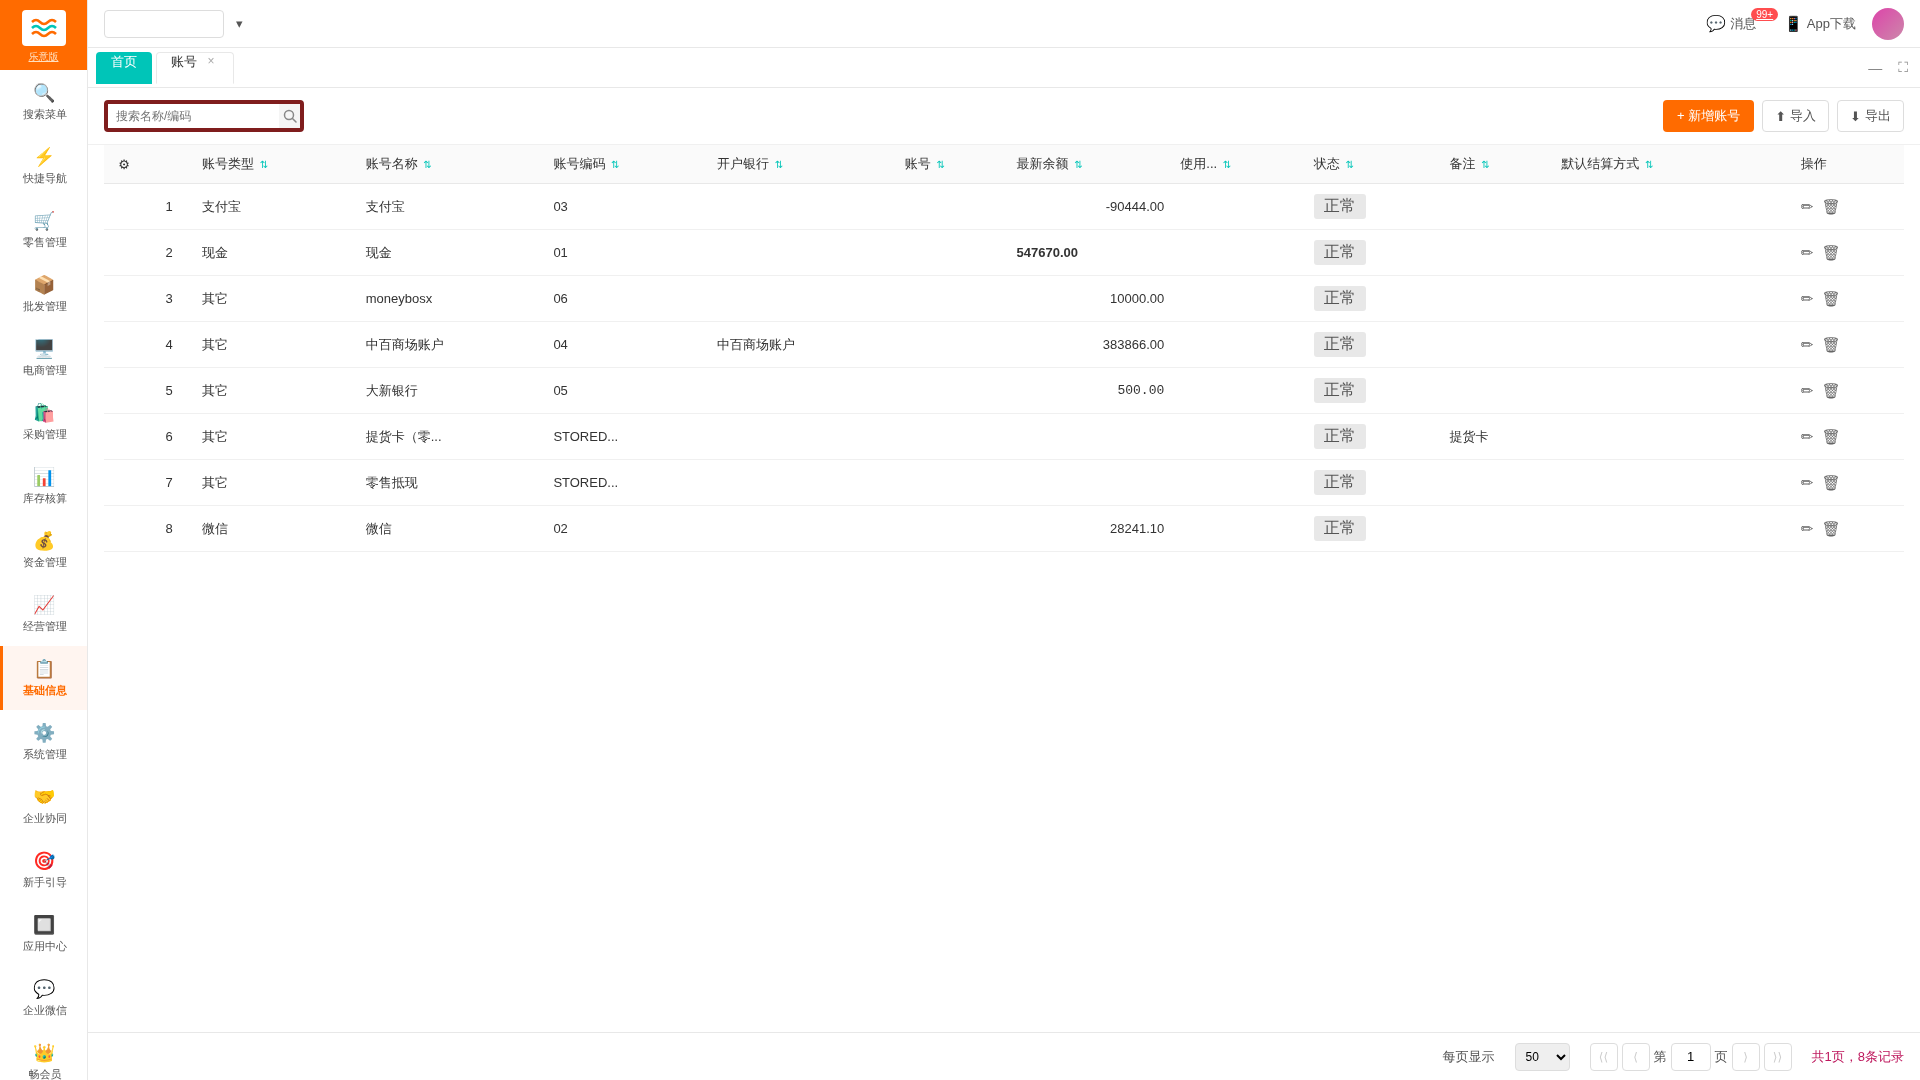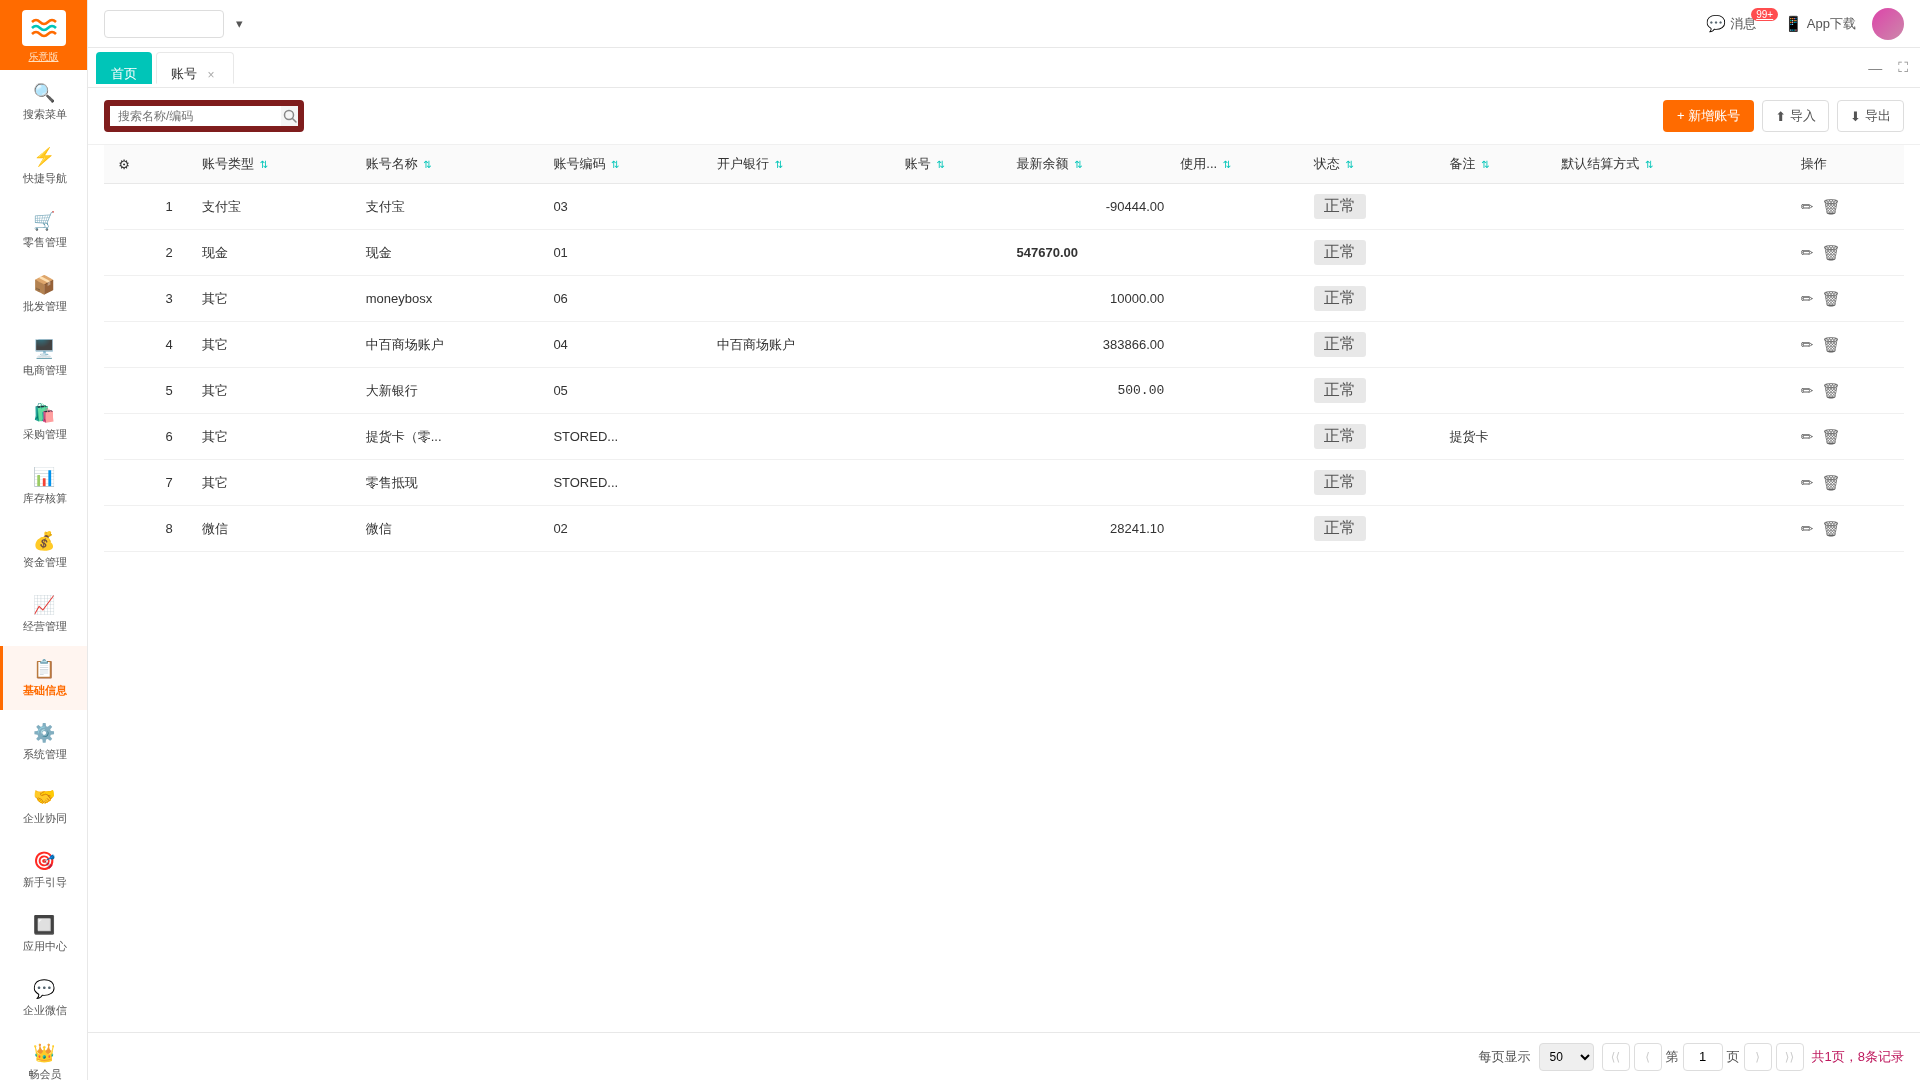--- a/index.html
+++ b/index.html
@@ -136,21 +136,21 @@
       align-items: center;
       border-bottom: 1px solid #e8e8e8;
       padding: 0 8px;
       gap: 4px;
       flex-shrink: 0;
     }
     .tab-item {
       height: 32px;
       padding: 0 14px;
       display: flex;
-      align-items: flex-end;
+      align-items: flex-start;
       gap: 6px;
       cursor: pointer;
       border-radius: 4px 4px 0 0;
       font-size: 13px;
       color: #555;
       border: 1px solid transparent;
     }
     .tab-item.home {
       background: #00c5b8;
       color: #fff;
@@ -191,21 +191,21 @@
       display: flex;
       align-items: center;
       justify-content: space-between;
       border-bottom: 1px solid #f0f0f0;
       flex-shrink: 0;
     }
     .toolbar-left { display: flex; align-items: center; gap: 8px; }
     .search-input-wrap {
       display: flex;
       align-items: center;
-      border: 6px solid #7f1d1d;
+      border: 4px solid #7f1d1d;
       border-radius: 4px;
       overflow: hidden;
       height: 32px;
       width: 200px;
     }
     .search-input-wrap input {
       flex: 1;
       border: none;
       outline: none;
       padding: 0 8px;
@@ -298,21 +298,21 @@
     .action-btn { cursor: pointer; color: #666; font-size: 15px; }
 
     
     .table-footer {
       height: 48px;
       display: flex;
       align-items: center;
       justify-content: flex-end;
       padding: 0 16px;
       border-top: 1px solid #e8e8e8;
-      gap: 8px;
+      gap: 20px;
       flex-shrink: 0;
       background: #fff;
     }
     .pagination-label { color: #555; font-size: 13px; }
     .page-size-select {
       border: 1px solid #ddd;
       border-radius: 4px;
       height: 28px;
       padding: 0 6px;
       font-size: 12px;

